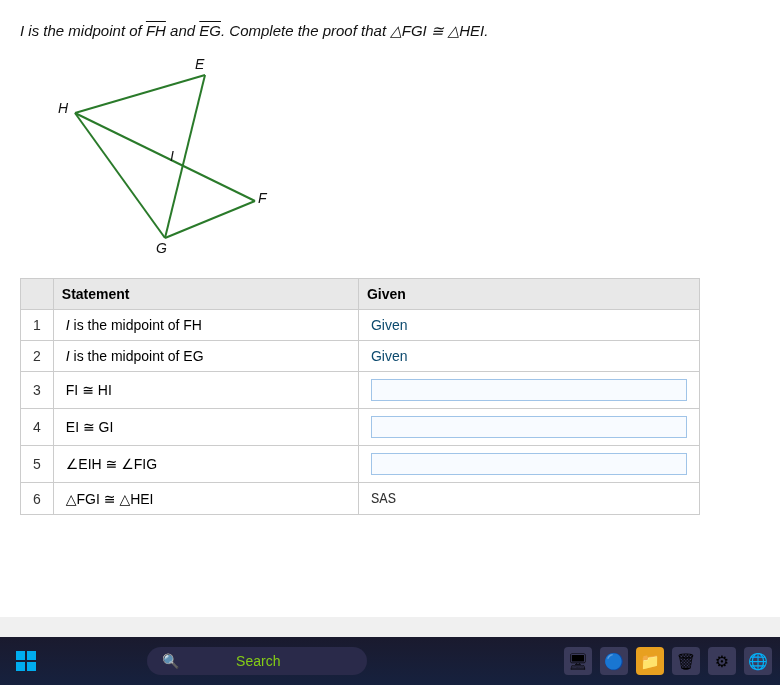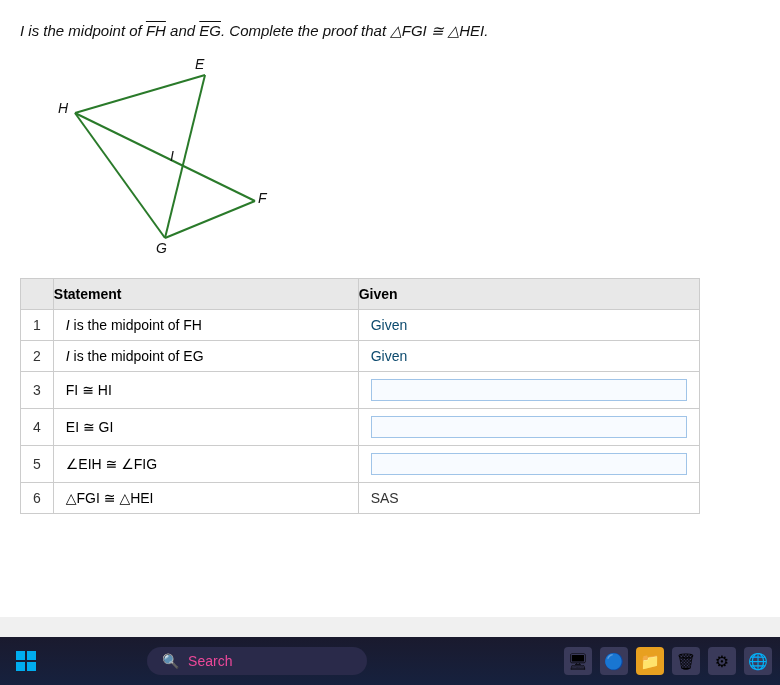--- a/index.html
+++ b/index.html
@@ -54,21 +54,21 @@
 
     .proof-table {
       width: 680px;
       border-collapse: collapse;
       font-size: 14px;
       margin-top: 5px;
     }
 
     .proof-table th {
       background: #e8e8e8;
-      padding: 7px 0;
+      padding: 7px 8px;
       text-align: left;
       font-weight: bold;
       border: 1px solid #ccc;
       font-size: 14px;
     }
 
     .proof-table td {
       padding: 7px 12px;
       border: 1px solid #ccc;
       vertical-align: middle;
@@ -165,20 +165,21 @@
     .taskbar-icon.gear { background: #3a3a5a; }
     .taskbar-icon.chrome { background: #3a3a5a; }
 
     .given-text {
       color: #0c4a6e;
     }
 
     .sas-text {
       color: #333;
       font-weight: normal;
+      font-family: Liberation Mono, monospace;
     }
   </style>
 </head>
 <body>
 
 <div class="screen">
 
   <div class="main-content">
 
     <div class="problem-title">
@@ -286,21 +287,21 @@
       <svg class="windows-logo" viewBox="0 0 20 20" width="20" height="20">
         <rect x="0" y="0" width="9" height="9" fill="#00adef"></rect>
         <rect x="11" y="0" width="9" height="9" fill="#00adef"></rect>
         <rect x="0" y="11" width="9" height="9" fill="#00adef"></rect>
         <rect x="11" y="11" width="9" height="9" fill="#00adef"></rect>
       </svg>
     </div>
 
     <div class="search-bar">
       <span class="search-icon-wrap">🔍</span>
-      <span style="color:#ec4899;font-size:14px;">Search</span>
+      <span style="color:#84cc16;font-size:14px;margin-left:48px;">Search</span>
     </div>
 
     <div class="taskbar-right">
       <div class="taskbar-icon monitor">🖥</div>
       <div class="taskbar-icon shield" style="color:#4af;">🔵</div>
       <div class="taskbar-icon folder">📁</div>
       <div class="taskbar-icon trash">🗑</div>
       <div class="taskbar-icon gear">⚙</div>
       <div class="taskbar-icon chrome" style="color:#e44;">🌐</div>
     </div>

